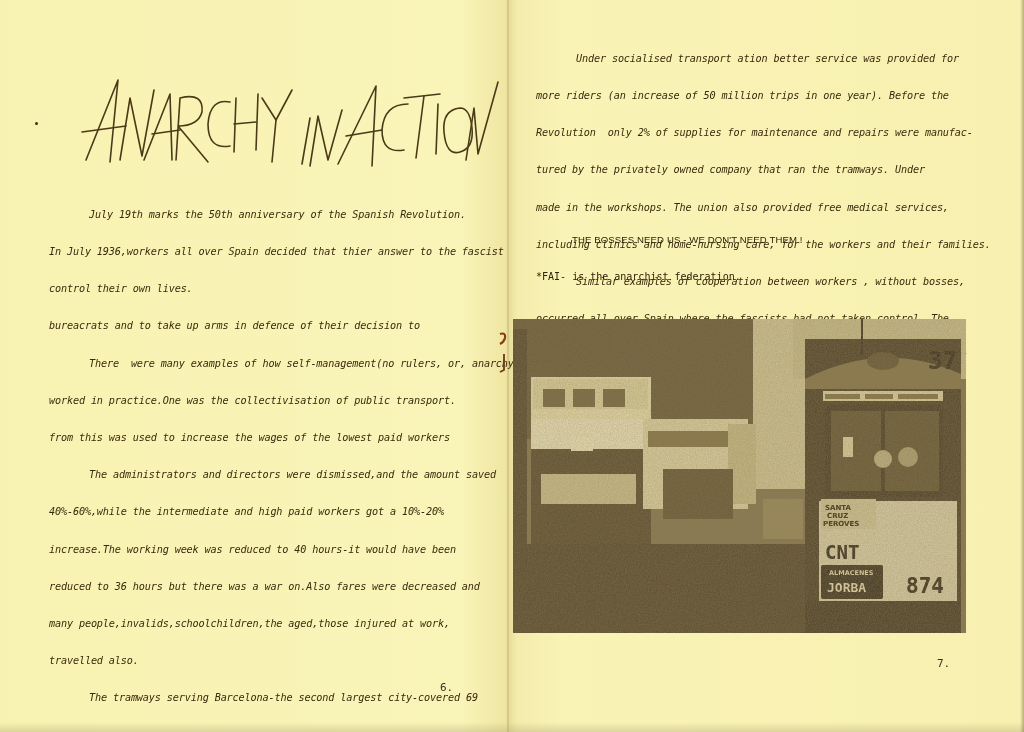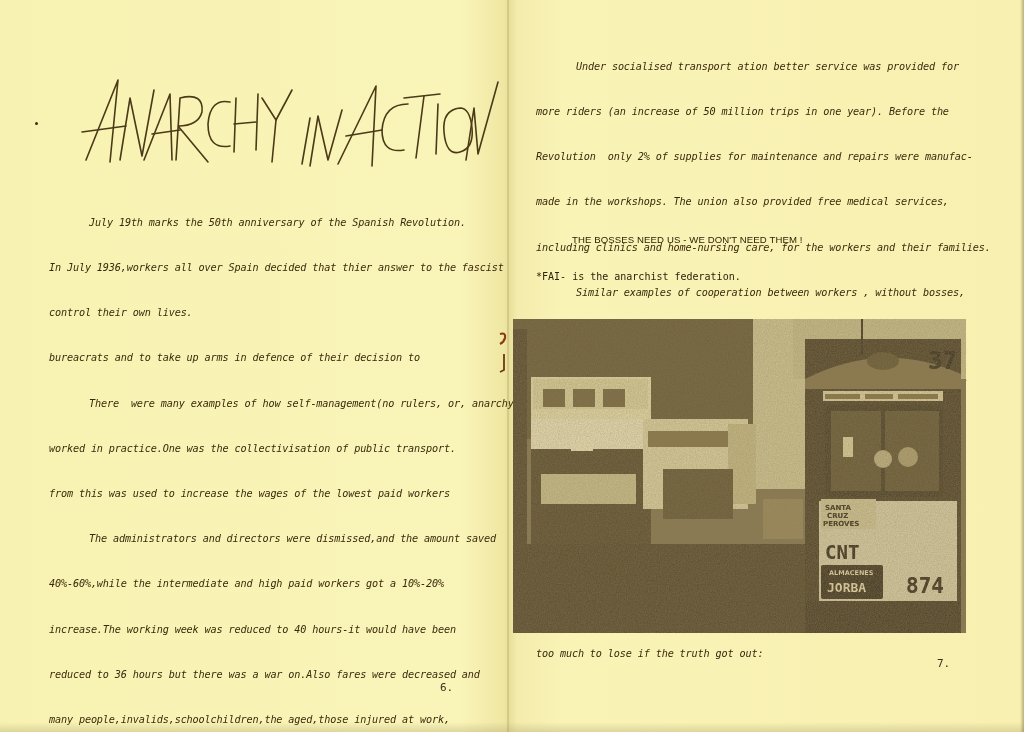--- a/index.html
+++ b/index.html
@@ -74,21 +74,21 @@
     white-space: pre;
   }
   .left-text {
     left: 49px;
     top: 184px;
   }
   .right-text {
     left: 536px;
     top: 28px;
   }
-  .line { display: block; height: 12.4px; margin-top: 8px; }
+  .line { display: block; height: 12.4px; }
   .indent { padding-left: 40px; }
 
   .slogan {
     position: absolute;
     left: 572px;
     top: 234px;
     font-family: Liberation Sans, sans-serif;
     font-size: 9.6px;
     color: #2e220a;
     letter-spacing: 0.1px;
@@ -234,20 +234,21 @@
       <path d="M7 24 L7 40 L3 42" fill="none" stroke="#6a3a10" stroke-width="1.8"></path>
     </svg>
   </div>
 
   <div class="page page-right"></div>
 
   <div class="body-text right-text">
     <span class="line indent">Under socialised transport ation better service was provided for</span>
     <span class="line">more riders (an increase of 50 million trips in one year). Before the</span>
     <span class="line">Revolution  only 2% of supplies for maintenance and repairs were manufac-</span>
+    <span class="line">tured by the privately owned company that ran the tramways. Under</span>
     <span class="line">made in the workshops. The union also provided free medical services,</span>
     <span class="line">including clinics and home-nursing care, for the workers and their families.</span>
     <span class="line indent">Similar examples of cooperation between workers , without bosses,</span>
     <span class="line">occurred all over Spain where the fascists had not taken control. The</span>
     <span class="line">railways were likewise organised by committees of workers, and new truck</span>
     <span class="line">and bus services were provided to isolated areas previously deprived</span>
     <span class="line">of an adequate service. The deficit incurred was made up by better</span>
     <span class="line">revenues from other lines.</span>
     <span class="line indent">The Spanish Revolution was defeated by the combined might of the</span>
     <span class="line">world powers- Hitler, Mussolini, Chamberlain, and Roosevelt all had</span>

